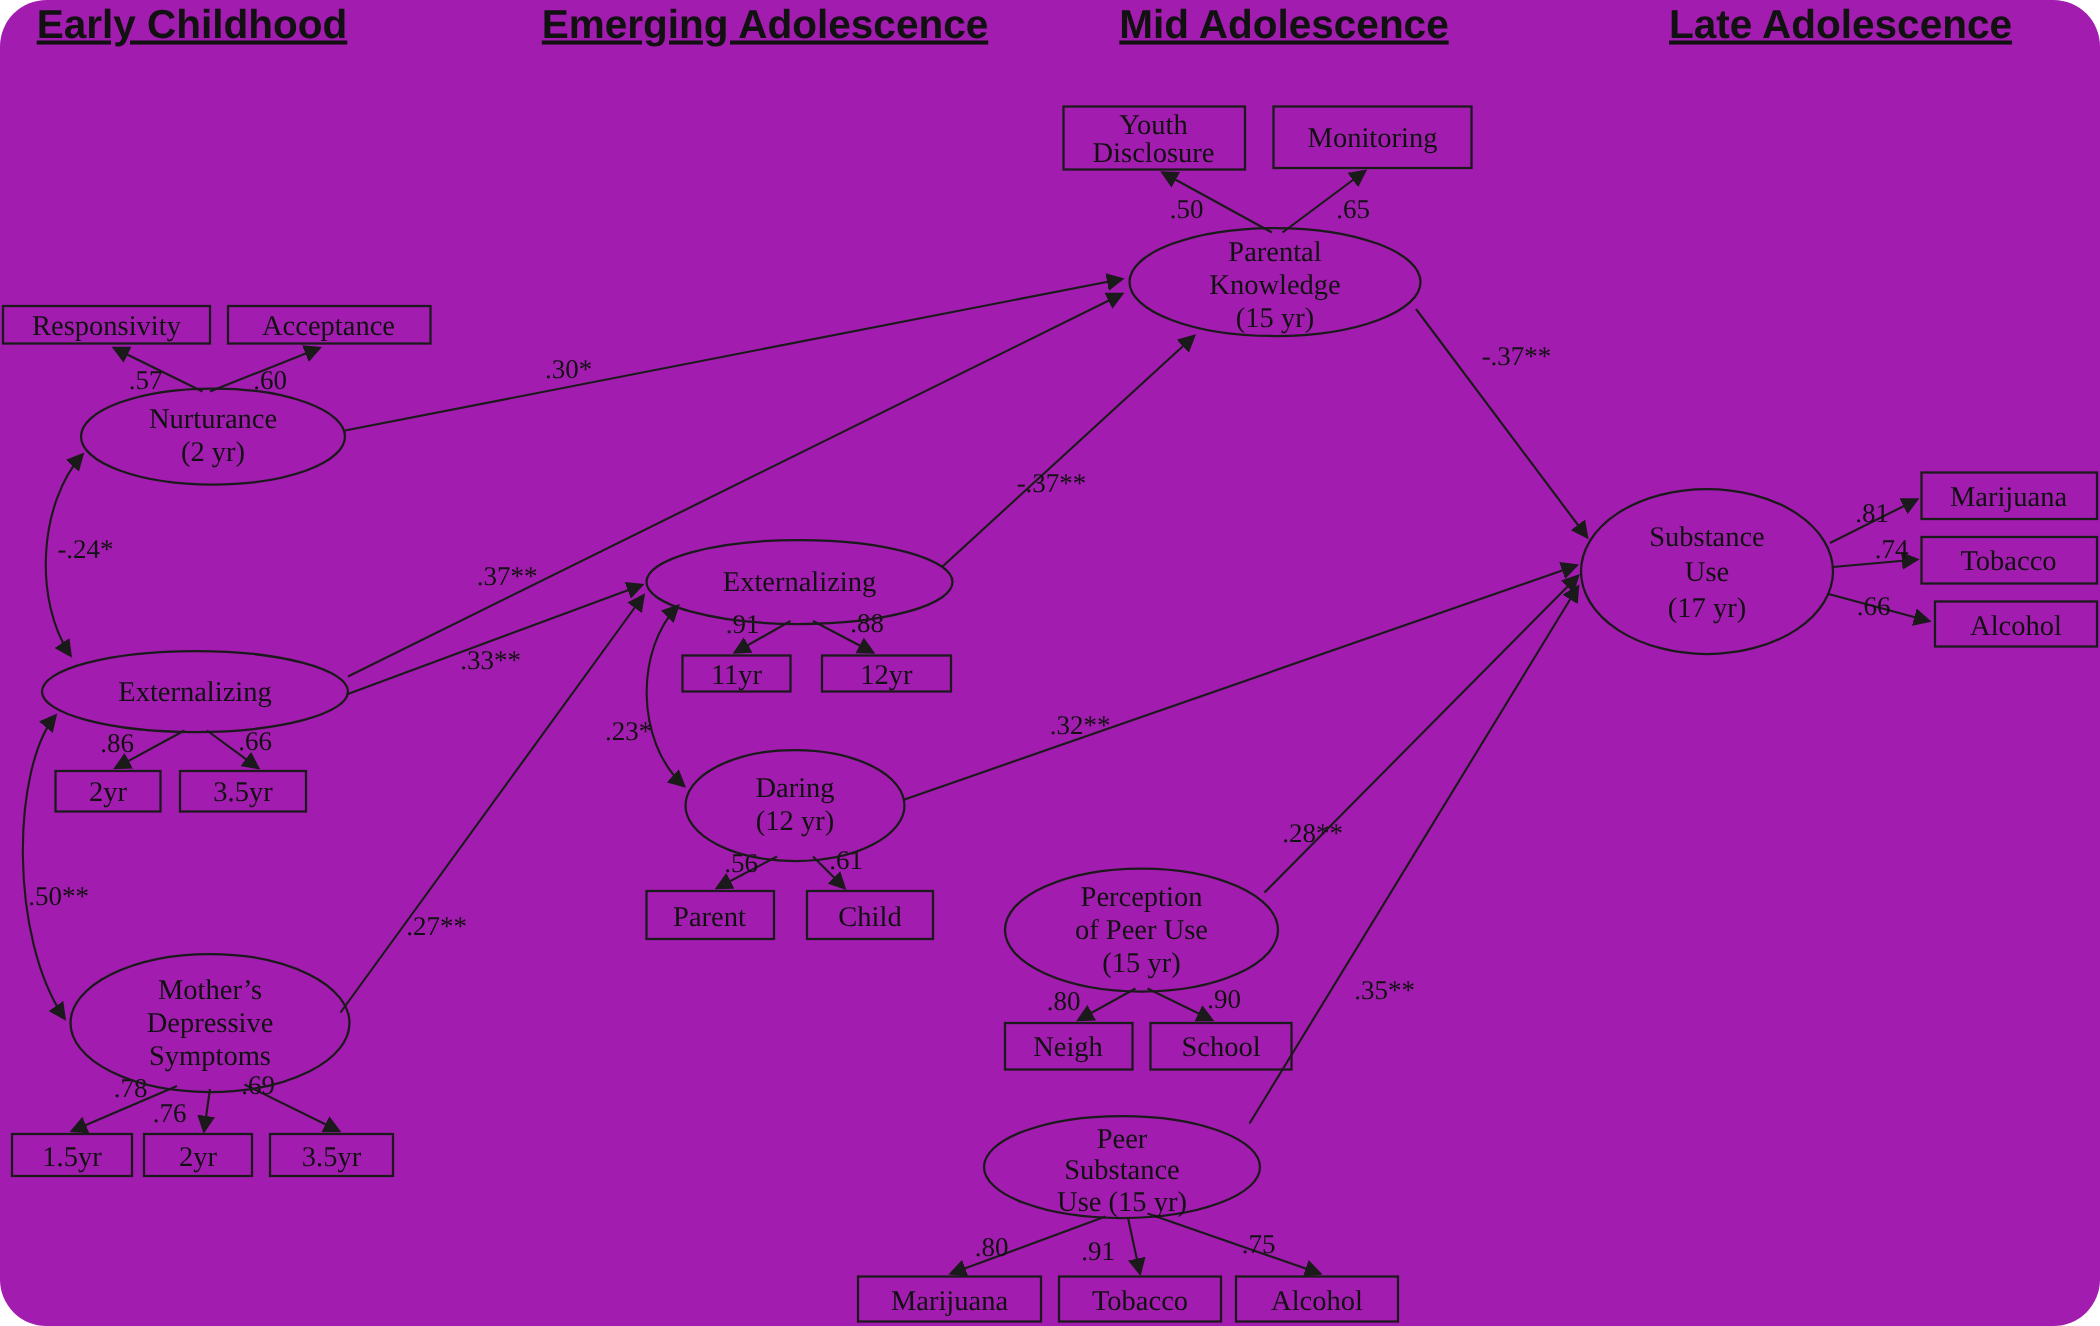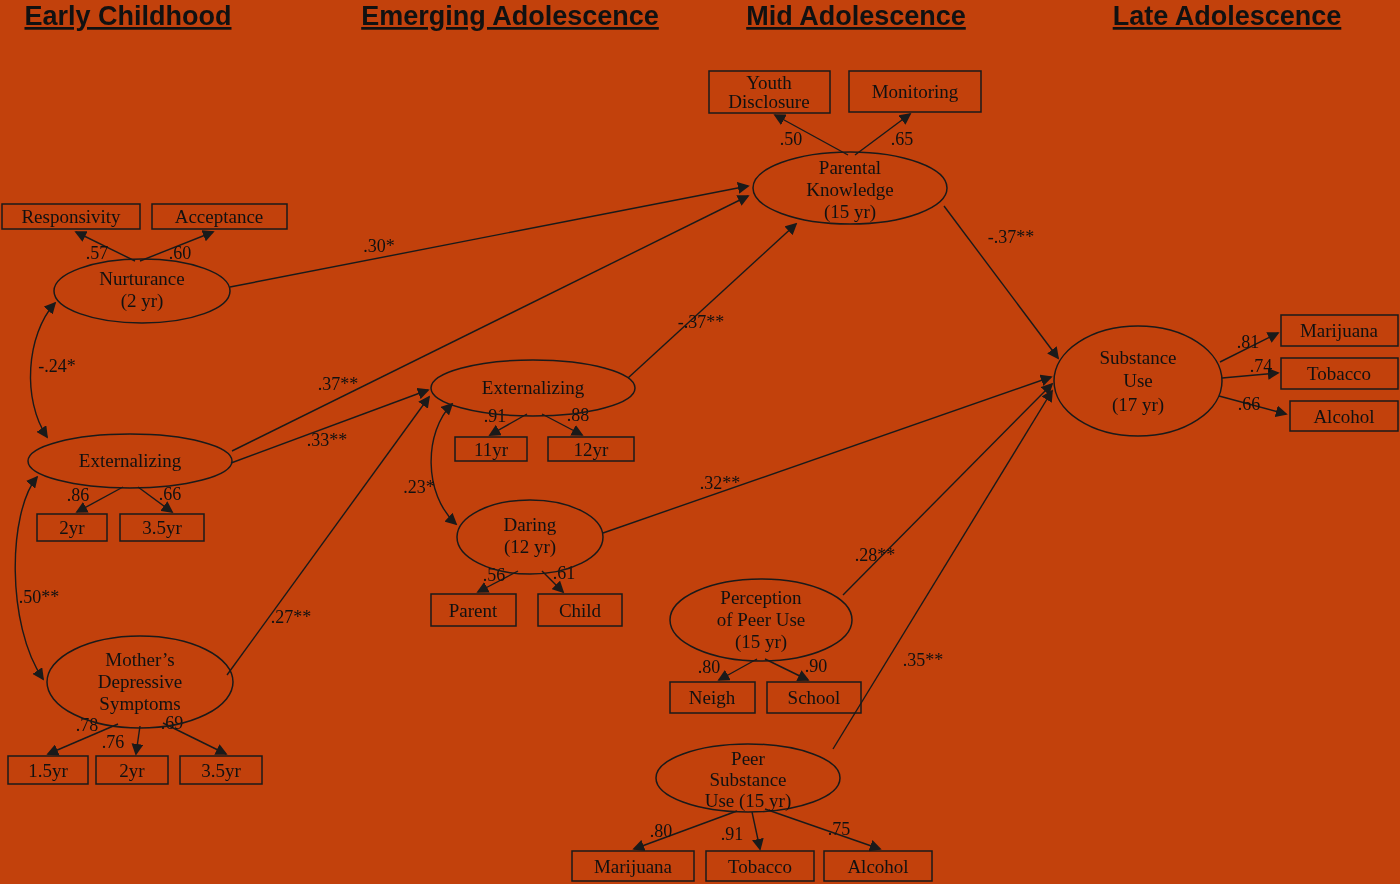--- a/index.html
+++ b/index.html
@@ -1,16 +1,16 @@
 <!DOCTYPE html>
 <html><head>
 <meta charset="utf-8">
 <style>
   html,body{margin:0;padding:0;background:#ffffff;}
-  .stage{position:relative;width:1400px;height:884px;background:#c2410c;overflow:hidden;}
+  .stage{position:relative;width:1400px;height:884px;background:#a21caf;overflow:hidden;border-radius:31px;}
   svg{display:block;}
   .hdr{font:bold 27px "Liberation Sans", sans-serif;fill:#111;text-decoration:underline;}
   .lbl{font:19px "Liberation Serif", serif;fill:#111;}
   .coef{font:18px "Liberation Serif", serif;fill:#111;}
   .shape{fill:none;stroke:#1a1a1a;stroke-width:1.5;}
   .edge{fill:none;stroke:#1a1a1a;stroke-width:1.4;}
 </style>
 </head>
 <body>
 

